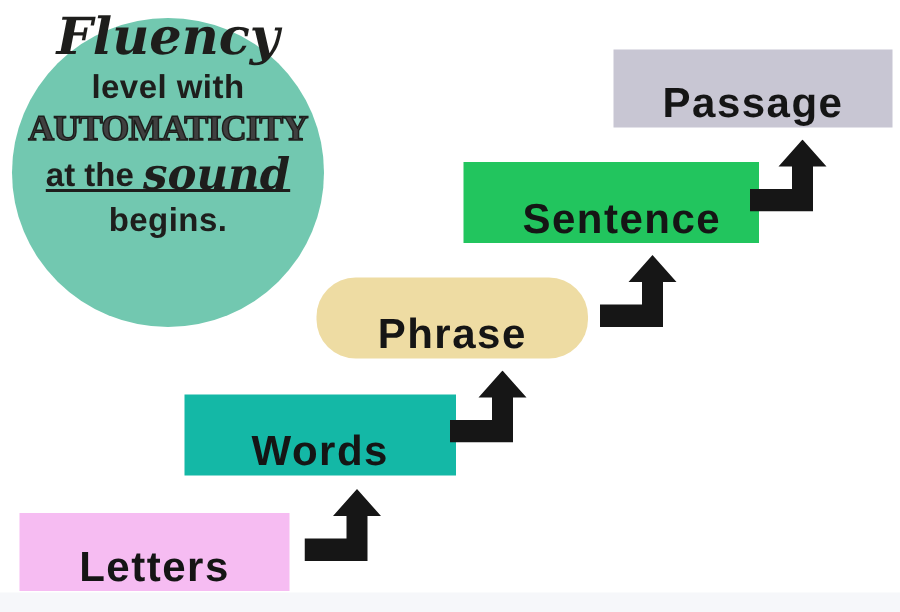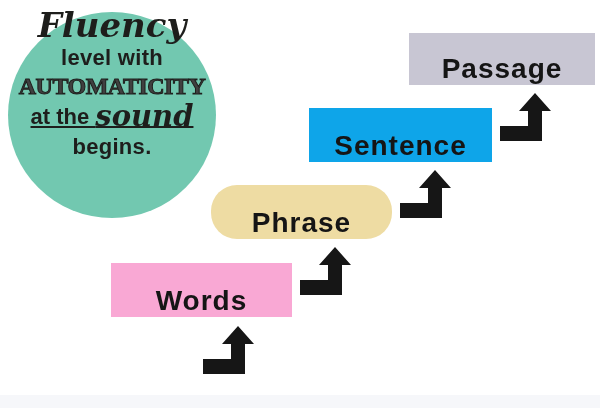--- a/index.html
+++ b/index.html
@@ -56,27 +56,30 @@
 <div class="canvas">
 
   <div class="circle" style="background-color: rgb(114, 200, 176);">
     <div class="script-line">Fluency</div>
     <div class="sans-line">level with</div>
     <div class="auto-line" style="color: #404040; font-family: Liberation Serif, serif;">AUTOMATICITY</div>
     <div class="mixed-line"><span>at the </span><span class="script-word">sound</span></div>
     <div class="sans-line">begins.</div>
   </div>
 
-  <div class="step step-1" style="background-color: #f9a8d4;">
+  <div class="step step-0" style="background-color: rgb(246, 188, 242);">
+    <span>Letters</span>
+  </div>
+  <div class="step step-1" style="background-color: #14b8a6; margin-left: 12px;">
     <span>Words</span>
   </div>
   <div class="step step-2" style="background-color: rgb(238, 220, 163);">
     <span>Phrase</span>
   </div>
-  <div class="step step-3" style="background-color: #0ea5e9;">
+  <div class="step step-3" style="background-color: #22c55e; padding-left: 14px;">
     <span>Sentence</span>
   </div>
   <div class="step step-4" style="background-color: rgb(200, 198, 211);">
     <span>Passage</span>
   </div>
 
   <svg class="arrow arrow-0" viewBox="0 0 52 48" style="color: rgb(22, 22, 22);">
     <path d="M0,48 V33 H28 V18 H19 L35,0 L51,18 H42 V48 Z" fill="currentColor"></path>
   </svg>
   <svg class="arrow arrow-1" viewBox="0 0 52 48" style="color: rgb(22, 22, 22);">

